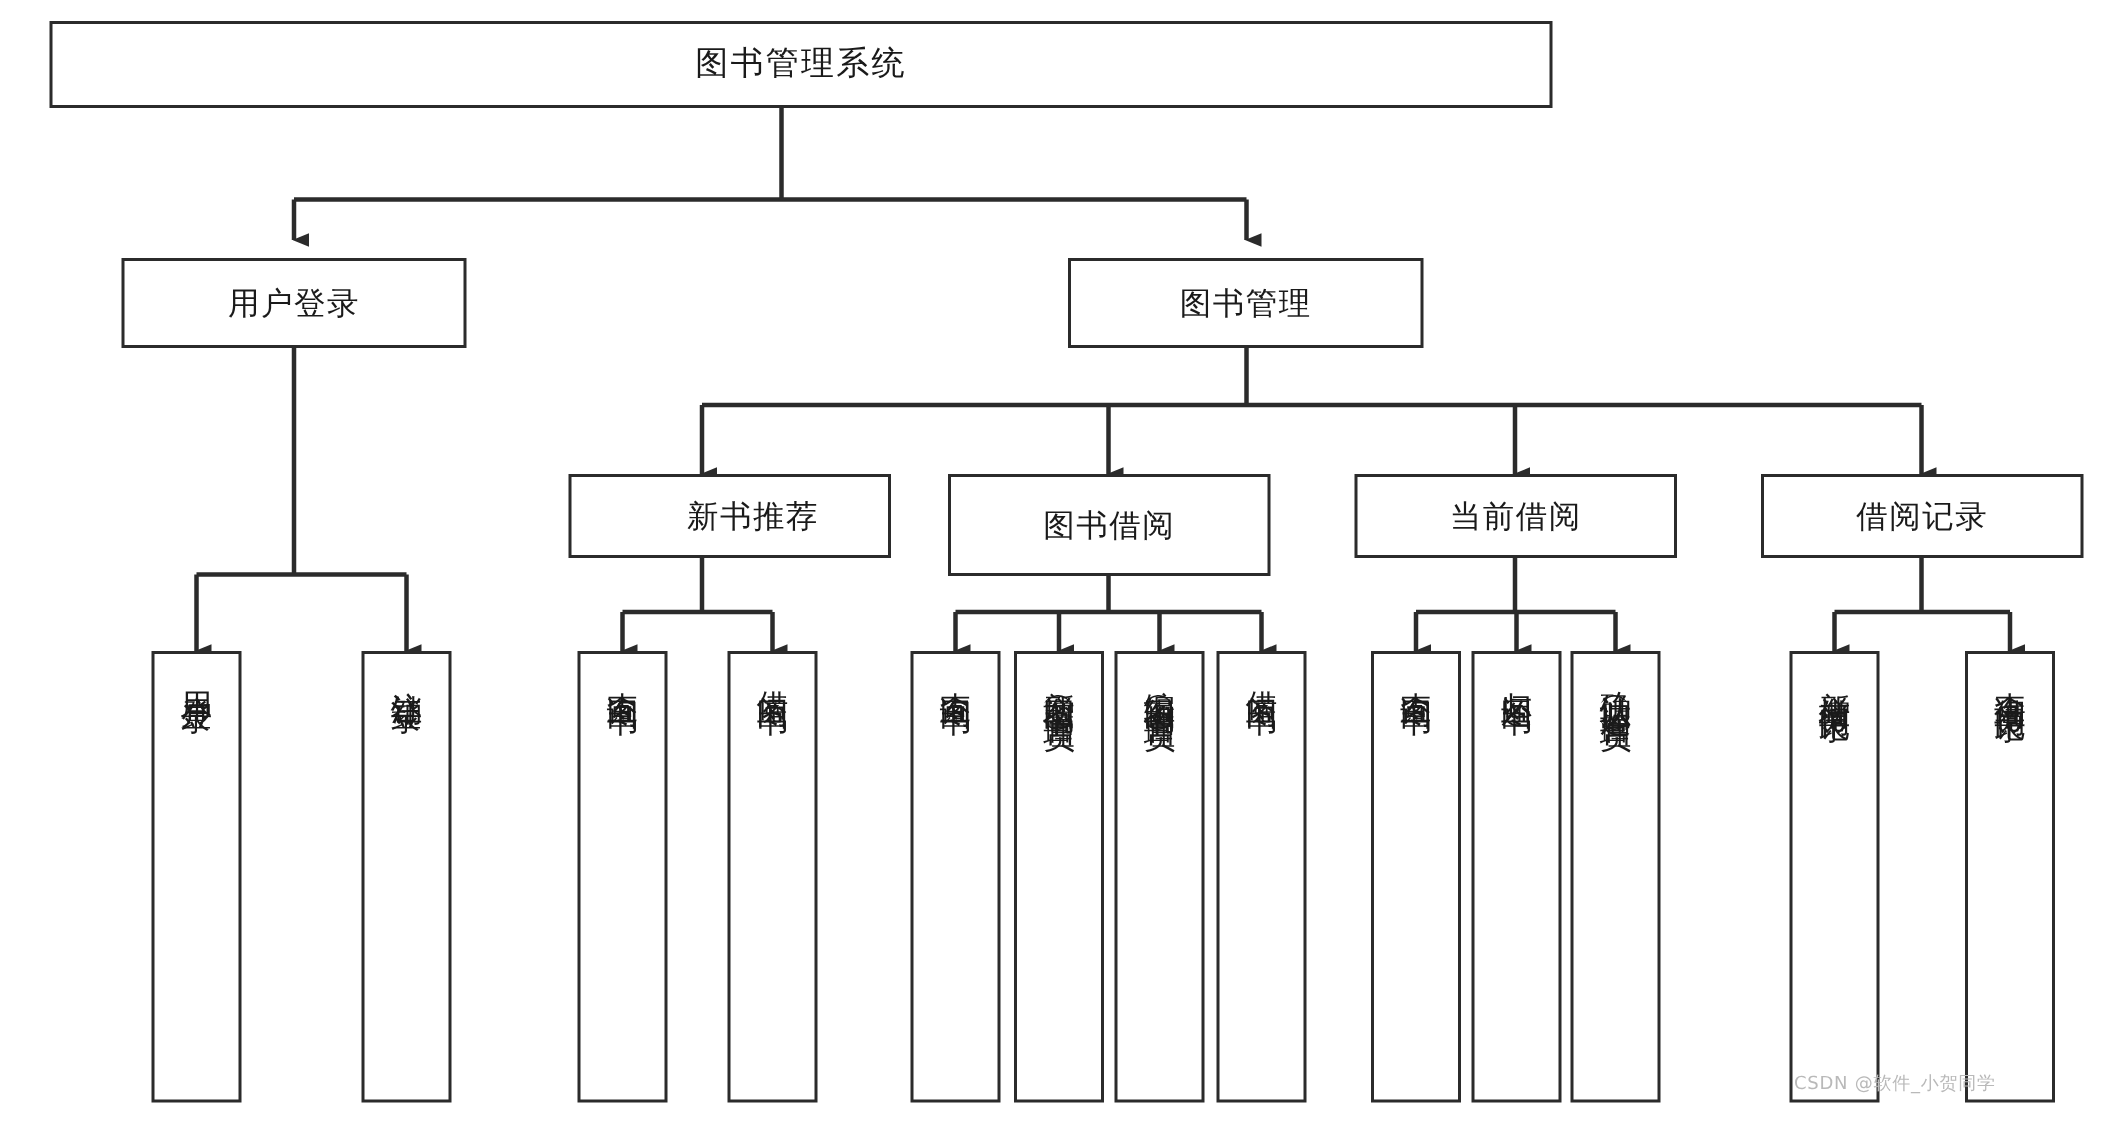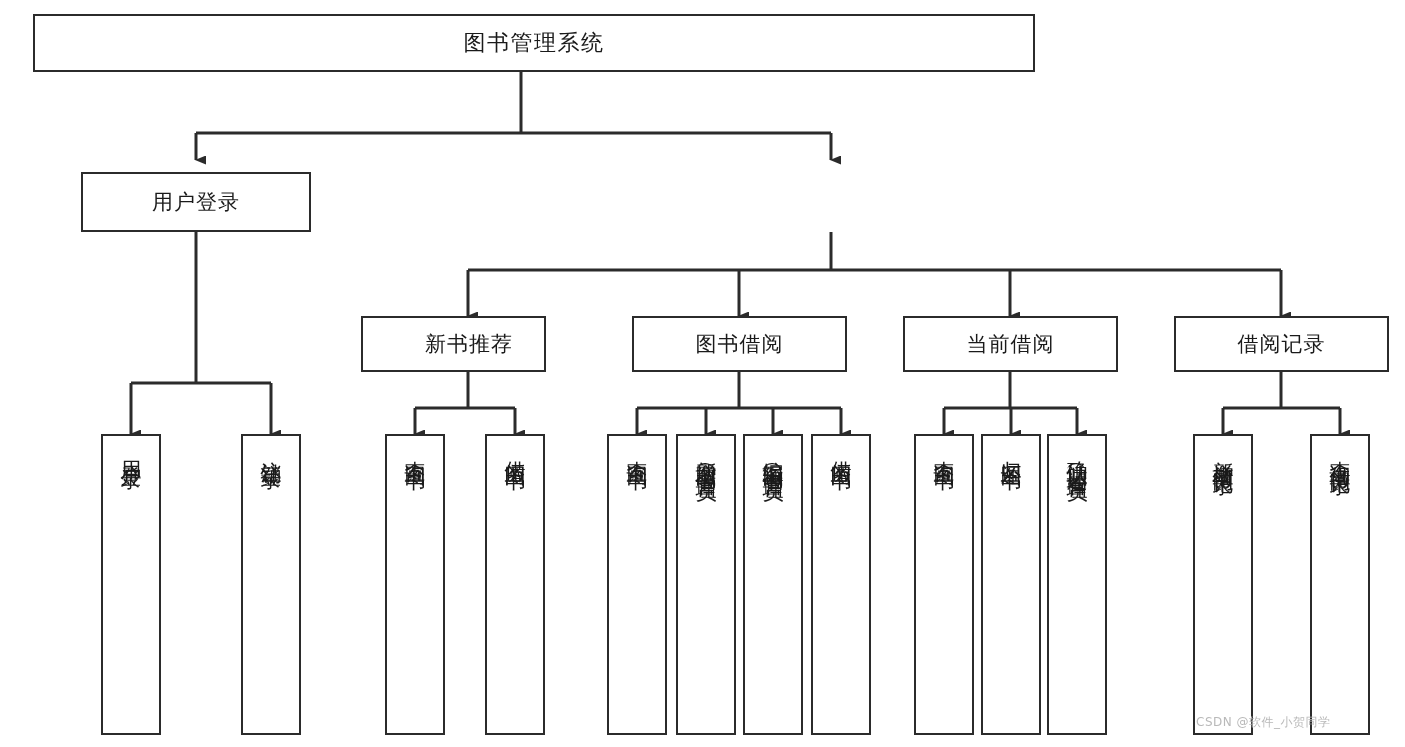--- a/index.html
+++ b/index.html
@@ -130,25 +130,28 @@
     </g>
   </svg>
 
   <div class="node h root" style="left:20px; top:14px; width:1002px; height:58px;margin-left:13px;">
     <span class="node-label">图书管理系统</span>
   </div>
 
   <div class="node h" style="left:81px; top:172px; width:230px; height:60px;">
     <span class="node-label">用户登录</span>
   </div>
-
-  <div class="node h" style="left:361px; top:316px; width:185px; height:56px;padding-left:31px;">
+  <div class="node h" style="left:712px; top:172px; width:237px; height:60px;">
+    <span class="node-label">图书管理</span>
+  </div>
+
+  <div class="node h" style="left:379px; top:316px; width:215px; height:56px;padding-left:31px;">
     <span class="node-label">新书推荐</span>
   </div>
-  <div class="node h" style="left:632px; top:316px; width:215px; height:56px;">
+  <div class="node h" style="left:632px; top:316px; width:215px; height:68px;">
     <span class="node-label">图书借阅</span>
   </div>
   <div class="node h" style="left:1174px; top:316px; width:215px; height:56px;">
     <span class="node-label">借阅记录</span>
   </div>
   <div class="node h" style="left:903px; top:316px; width:215px; height:56px;">
     <span class="node-label">当前借阅</span>
   </div>
 
   <div class="node v" style="left:101px; top:434px; width:60px; height:301px;">

